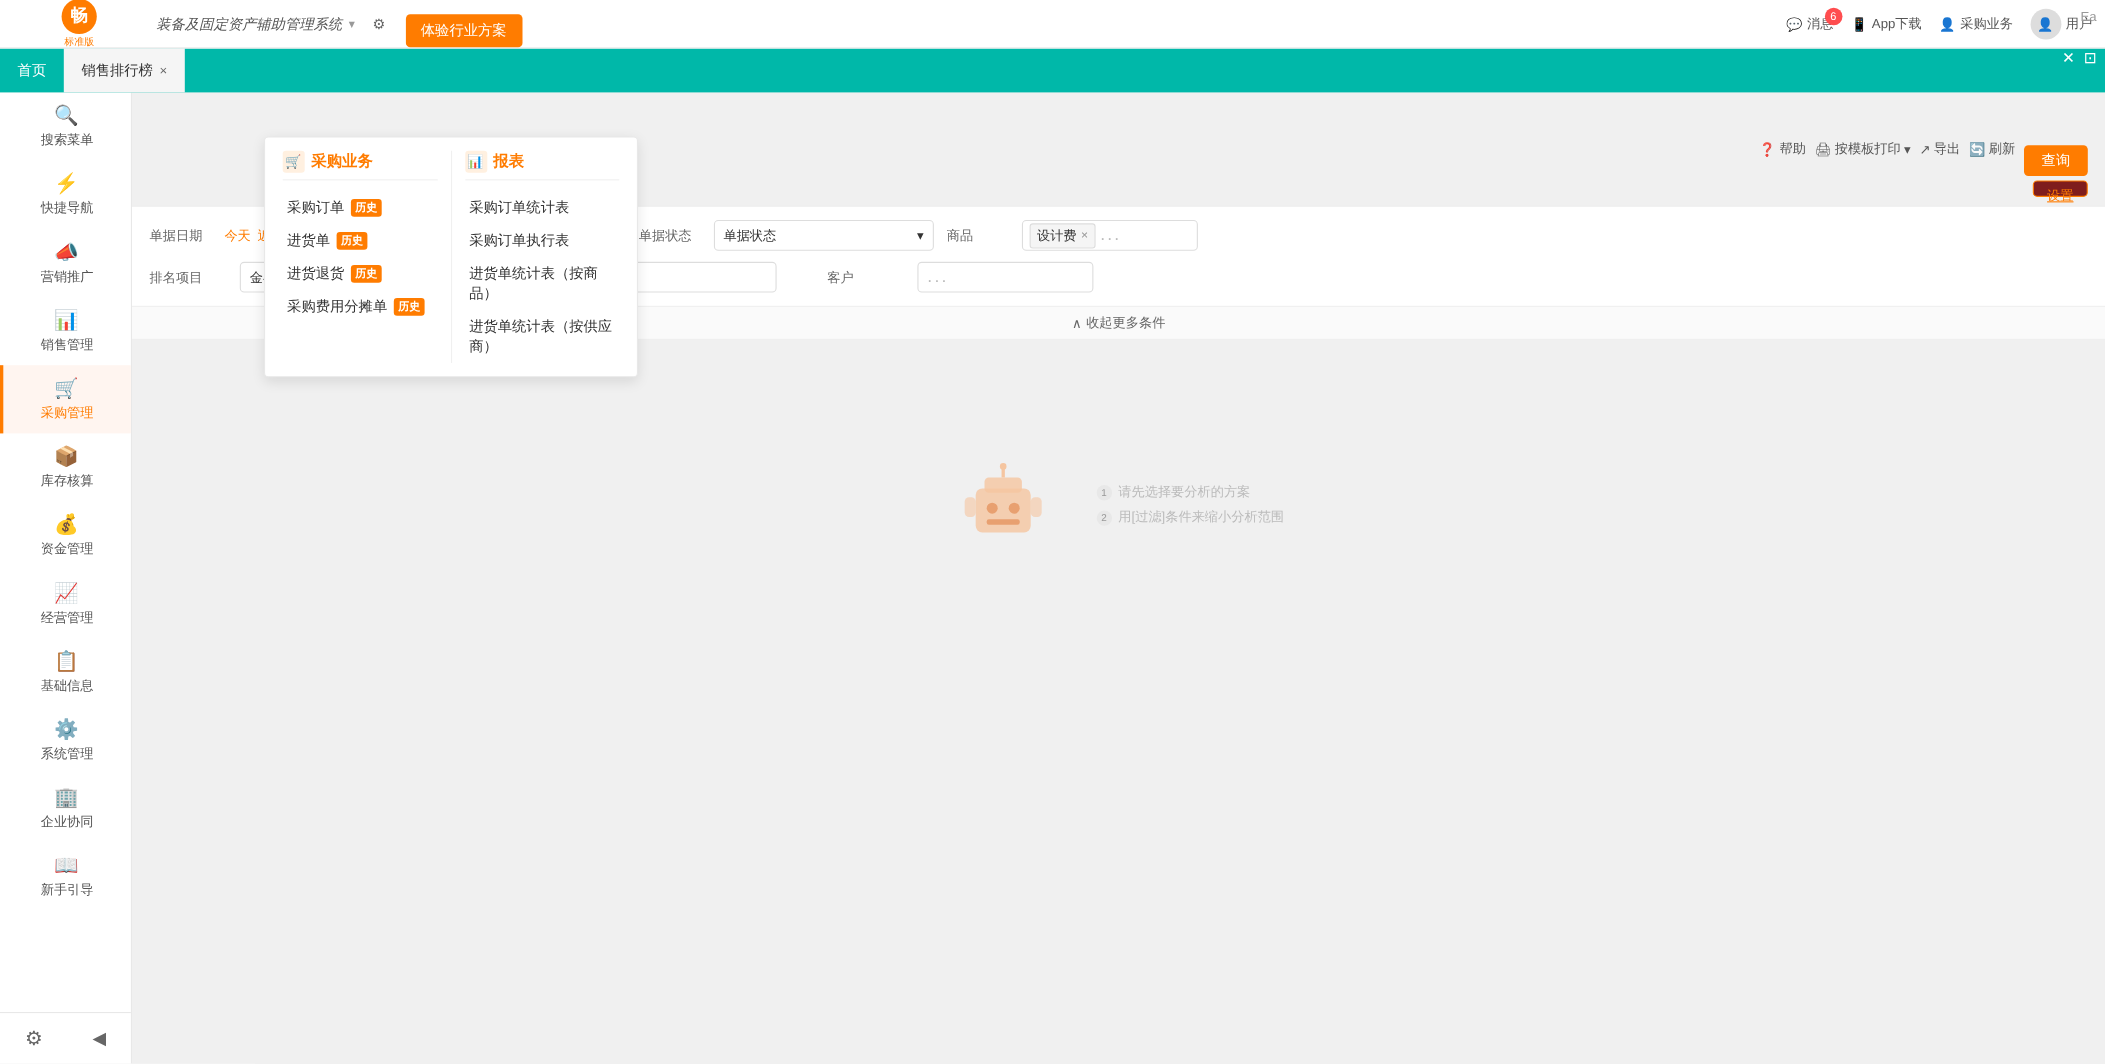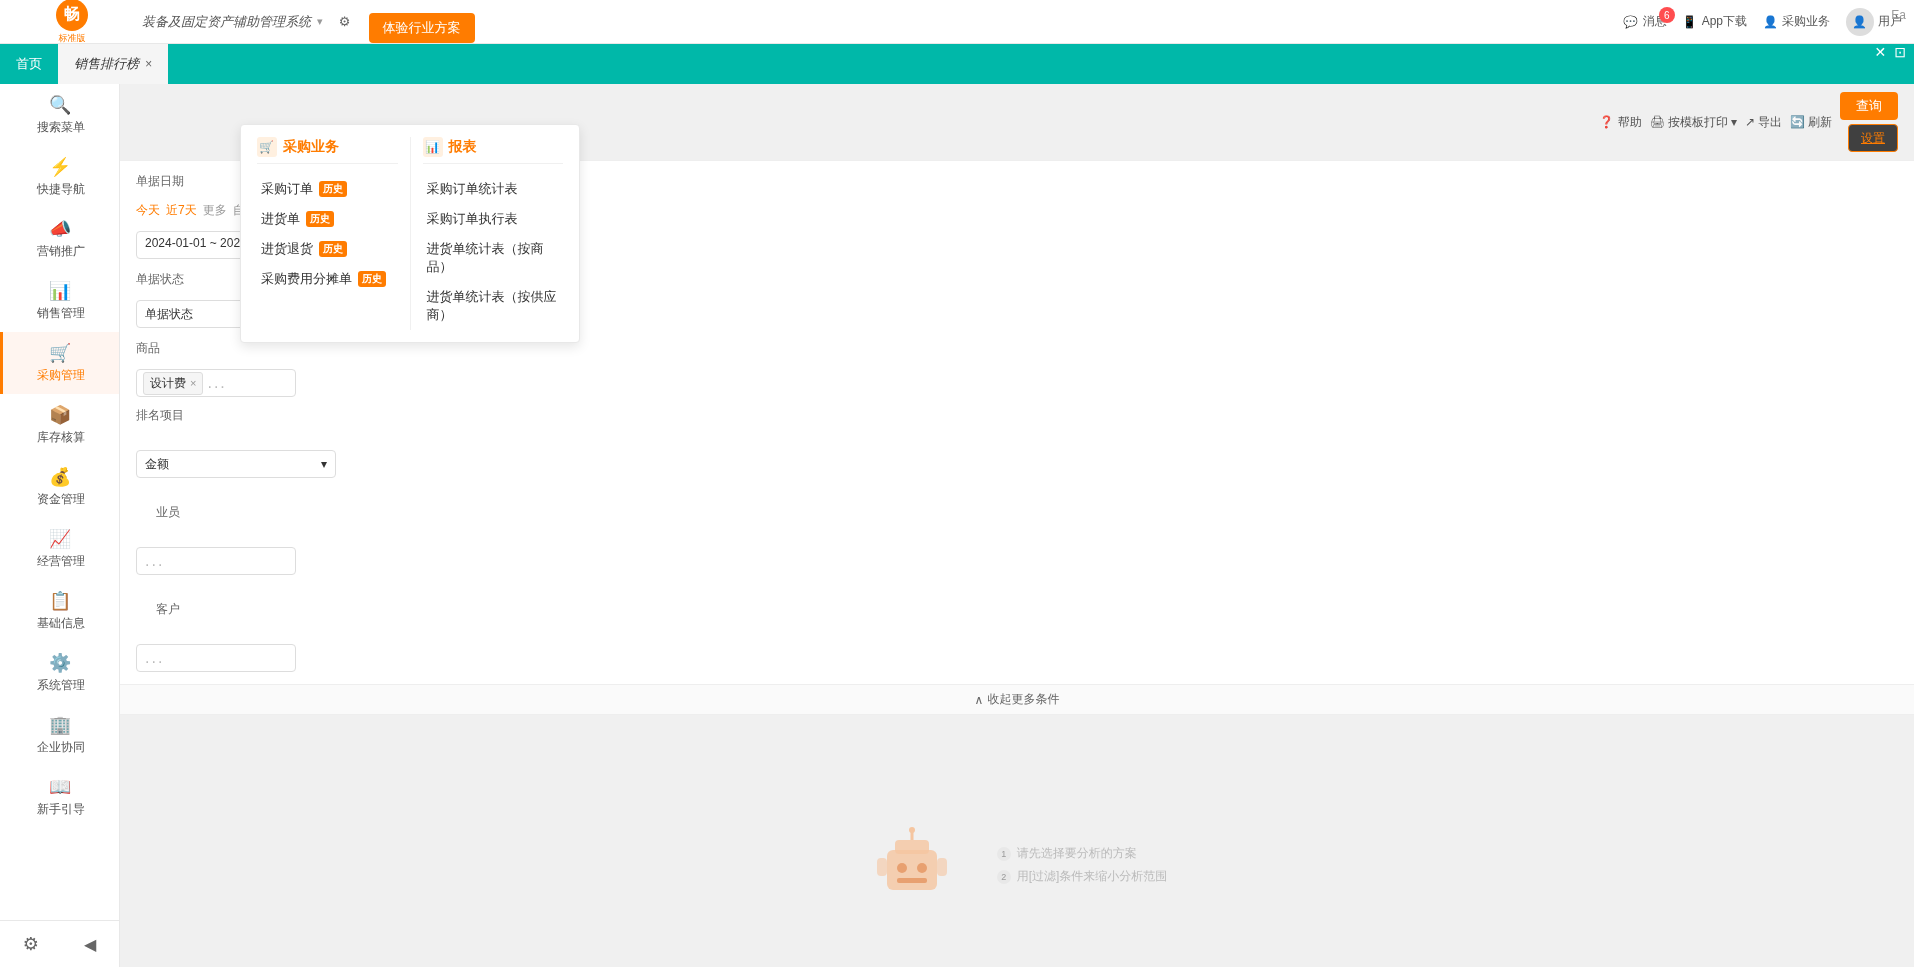--- a/index.html
+++ b/index.html
@@ -141,21 +141,20 @@
       cursor: pointer;
       position: relative;
     }
     .tab-item.home {
       color: white;
       background: transparent;
     }
     .tab-item.active {
       background: #f5f5f5;
       color: #333;
-      font-style: italic;
     }
     .tab-close {
       margin-left: 6px;
       font-size: 12px;
       color: #666;
     }
     .tab-bar-right {
       margin-left: auto;
       display: flex;
       align-items: center;
@@ -223,24 +222,23 @@
     }
 
     
     .filter-bar {
       background: #fff;
       padding: 12px 16px;
       border-bottom: 1px solid #eee;
     }
     .filter-row {
       display: flex;
-      align-items: flex-start;
+      align-items: center;
       gap: 12px;
       margin-bottom: 10px;
-      flex-direction: column;
     }
     .filter-row:last-child {
       margin-bottom: 0;
       gap: 26px;
     }
     .filter-label {
       color: #666;
       font-size: 12px;
       white-space: nowrap;
       min-width: 56px;
@@ -286,28 +284,28 @@
       background: #ff7c00;
       color: white;
       border: none;
       padding: 5px 16px;
       border-radius: 4px;
       font-size: 13px;
       cursor: pointer;
       height: 28px;
     }
     .btn-setting {
-      background: #404040;
+      background: #7f1d1d;
       color: #ff7c00;
       border: 1px solid #ff7c00;
       padding: 5px 12px;
       border-radius: 4px;
       font-size: 12px;
       cursor: pointer;
-      height: 28px;
+      height: 15px;
       text-decoration: underline;
     }
     .filter-toolbar {
       display: flex;
       align-items: center;
       justify-content: flex-end;
       gap: 8px;
       padding: 8px 16px;
       border-bottom: 1px solid #eee;
     }
@@ -553,21 +551,21 @@
         <span>▾</span>
       </div>
       <div class="toolbar-action">
         <span>↗</span>
         <span>导出</span>
       </div>
       <div class="toolbar-action">
         <span>🔄</span>
         <span>刷新</span>
       </div>
-      <div style="display:flex;flex-direction:column;gap:4px;align-items:flex-end;">
+      <div style="display:flex;flex-direction:column;gap:4px;align-items:flex-end;margin-top:40px;">
         <button class="btn-query">查询</button>
         <button class="btn-setting">设置</button>
       </div>
     </div>
 
     <div class="filter-bar">
 
       <div class="filter-row">
         <span class="filter-label">单据日期</span>
         <div style="display:flex;align-items:center;gap:6px;">

